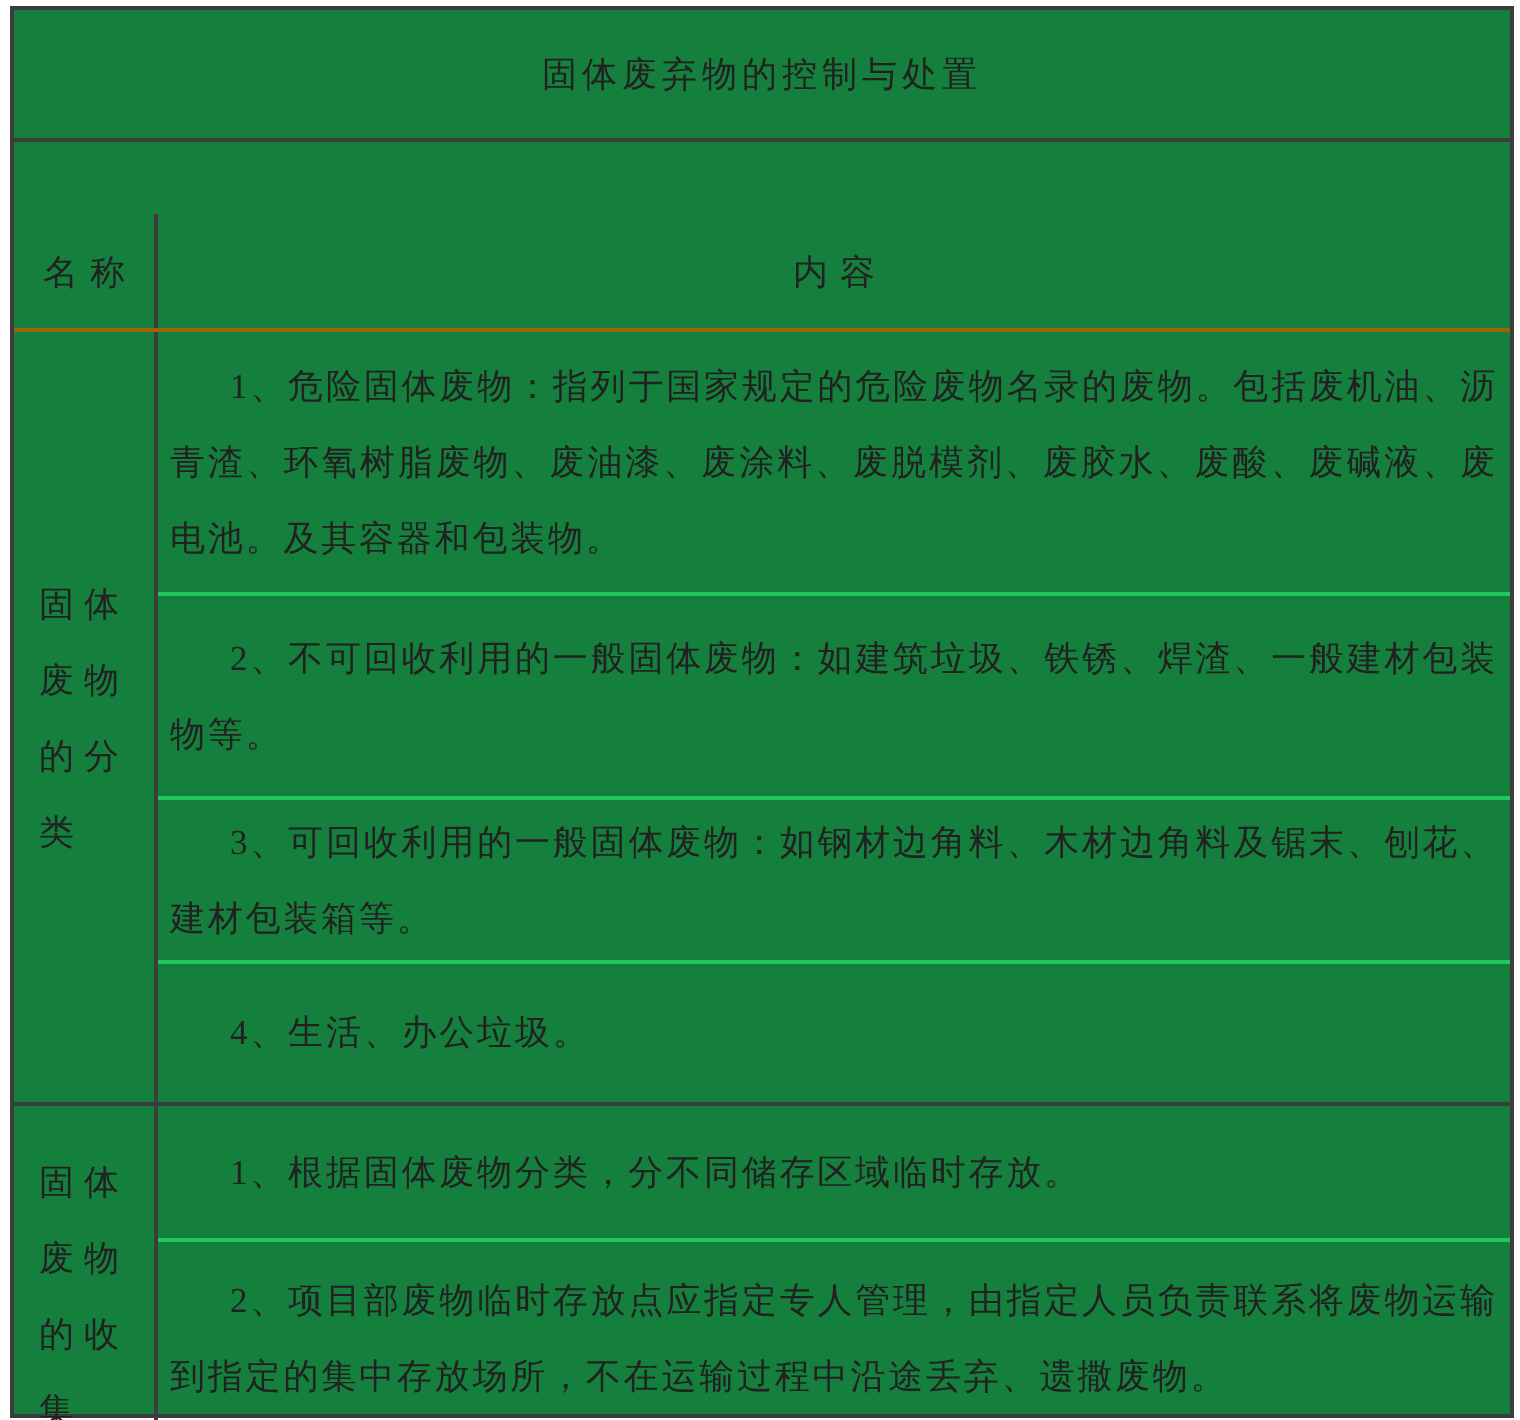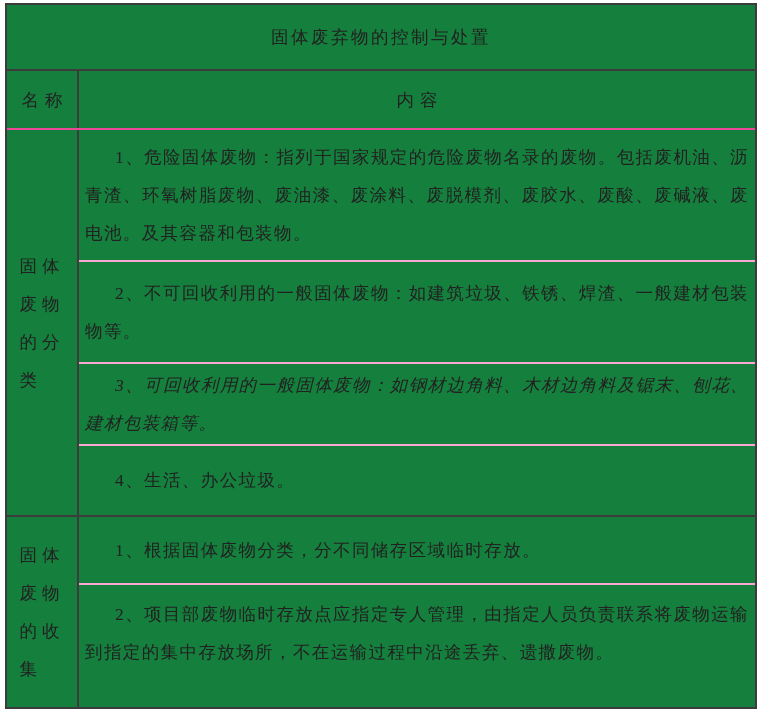--- a/index.html
+++ b/index.html
@@ -27,22 +27,23 @@
     display: flex;
     align-items: center;
     justify-content: center;
     font-size: 17.5px;
     letter-spacing: 2.5px;
     box-sizing: content-box;
   }
   
   .header-row {
     height: 57px;
-    border-bottom: 2px solid #ec4899;
+    border-bottom: 2px solid #a16207;
     display: flex;
+    margin-top: 36px;
   }
   .left-cell {
     width: 70px;
     flex: 0 0 70px;
     border-right: 2px solid #3c3c3c;
     display: flex;
     align-items: center;
     justify-content: center;
   }
   .header-name, .header-content {
@@ -85,34 +86,34 @@
     flex-direction: column;
     min-width: 0;
   }
   .c-row {
     display: flex;
     align-items: center;
     padding: 0 6px;
     box-sizing: border-box;
     overflow: hidden;
   }
-  .c-row.bordered { border-bottom: 2px solid #f9a8d4; }
+  .c-row.bordered { border-bottom: 2px solid #22c55e; }
   .c-row p {
     margin: 0;
     width: 100%;
     font-size: 17.5px;
     line-height: 38px;
     letter-spacing: 1.4px;
     text-align: justify;
     text-indent: 30px;
   }
   
   .rh-a1 { height: 145px; }
   .rh-a2 { height: 112px; }
-  .rh-a3 { height: 90px; font-style: italic; }
+  .rh-a3 { height: 90px; }
   .rh-a4 { height: 76px; }
   .rh-b1 { height: 68px; }
   .rh-b2 { height: 96px; }
 </style>
 </head>
 <body>
 
 <div class="doc-table">
 
   <div class="title-row">固体废弃物的控制与处置</div>

